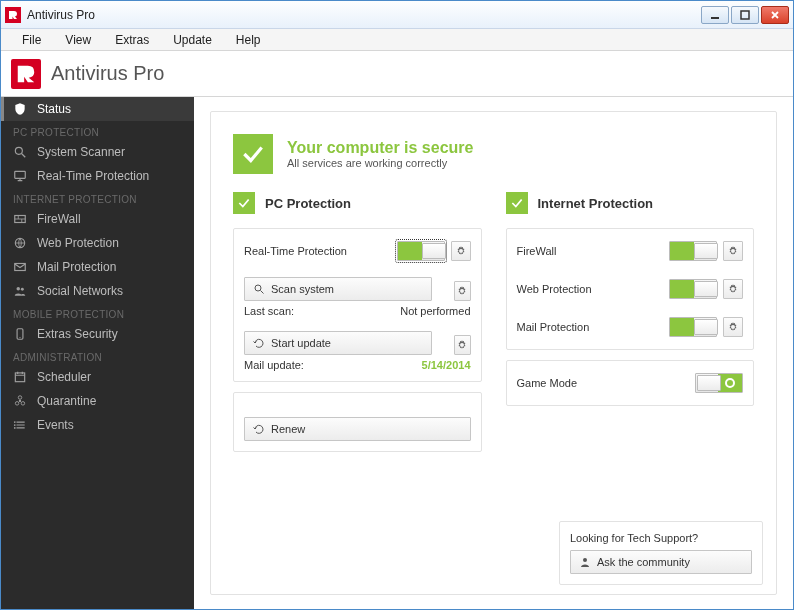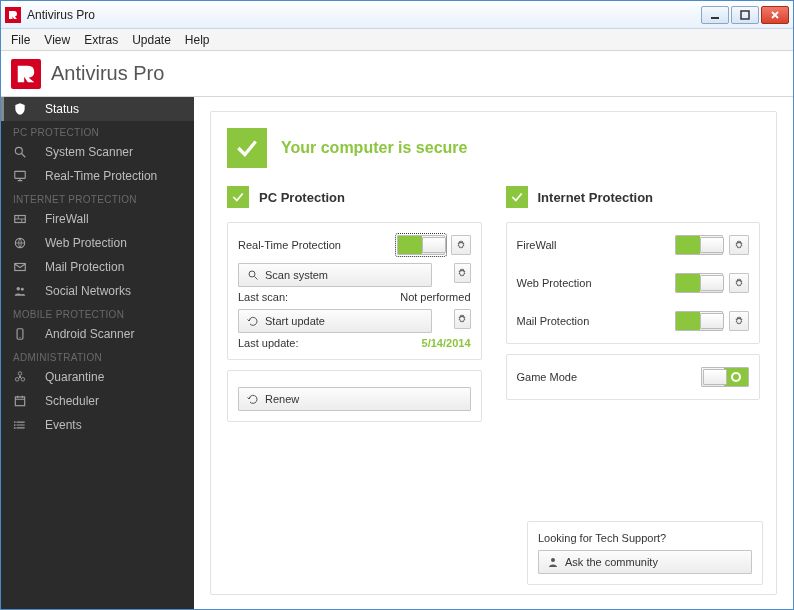--- a/index.html
+++ b/index.html
@@ -5,36 +5,36 @@
 * { margin: 0; padding: 0; box-sizing: border-box; font-family: "Segoe UI", Tahoma, sans-serif; }
 body { background: #fff; width: 794px; height: 610px; overflow: hidden; border: 1px solid #4a8ac9; }
 .titlebar { height: 28px; background: linear-gradient(#fdfeff, #e8f1fb); display: flex; align-items: center; padding: 0 4px; border-bottom: 1px solid #c9d6e8; }
 .titlebar-icon { width: 16px; height: 16px; background: #d40022; margin-right: 6px; display: flex; align-items: center; justify-content: center; }
 .titlebar-icon svg { width: 12px; height: 12px; }
 .titlebar-title { font-size: 12px; color: #222; flex: 1; }
 .win-buttons { display: flex; gap: 2px; }
 .win-btn { width: 28px; height: 18px; border: 1px solid #8aa7c7; background: linear-gradient(#f5f9fd,#d6e5f5); display: flex; align-items: center; justify-content: center; cursor: pointer; border-radius: 2px; }
 .win-btn.close { background: linear-gradient(#f07a6a,#d9412b); border-color: #a82c1a; }
 .win-btn svg { width: 10px; height: 10px; }
-.menubar { height: 22px; display: flex; align-items: center; padding: 0 10px; font-size: 12px; gap: 14px; border-bottom: 1px solid #d6d6d6; background: #f5f5f5; }
+.menubar { height: 22px; display: flex; align-items: center; padding: 0 21px; font-size: 12px; gap: 24px; border-bottom: 1px solid #d6d6d6; background: #f5f5f5; }
 .menubar span { color: #222; cursor: pointer; }
 .header { height: 46px; display: flex; align-items: center; padding: 0 10px; border-bottom: 1px solid #d6d6d6; background: #fff; }
 .logo { width: 30px; height: 30px; background: #d40022; display: flex; align-items: center; justify-content: center; margin-right: 10px; border-radius: 2px; }
 .logo svg { width: 22px; height: 22px; }
 .app-title { font-size: 20px; color: #555; font-weight: 300; }
 .content { display: flex; height: calc(100% - 96px); }
 .sidebar { width: 193px; background: #2b2b2b; color: #bdbdbd; font-size: 12px; overflow: hidden; }
-.side-item { display: flex; align-items: center; height: 24px; padding: 0 12px; cursor: pointer; gap: 18px; }
+.side-item { display: flex; align-items: center; height: 24px; padding: 0 12px; cursor: pointer; gap: 10px; }
 .side-item.selected { background: #3a3a3a; color: #fff; border-left: 3px solid #888; padding-left: 9px; }
 .side-header { font-size: 10px; color: #6a6a6a; padding: 6px 12px 2px; letter-spacing: 0.3px; }
 .side-icon { width: 14px; height: 14px; display: flex; align-items: center; justify-content: center; flex-shrink: 0; }
 .side-icon svg { width: 14px; height: 14px; fill: #9e9e9e; }
 .side-item.selected .side-icon svg { fill: #fff; }
 .main { flex: 1; background: #fff; padding: 14px 16px; overflow: auto; }
-.main-inner { border: 1px solid #e2e2e2; border-radius: 2px; padding: 16px; height: 100%; }
+.main-inner { border: 1px solid #e2e2e2; border-radius: 2px; padding: 22px; height: 100%; }
 .status-bar { display: flex; align-items: center; gap: 14px; margin-bottom: 18px; }
 .status-check { width: 40px; height: 40px; background: #8cc63f; display: flex; align-items: center; justify-content: center; }
 .status-check svg { width: 26px; height: 26px; }
 .status-title { font-size: 16px; font-weight: bold; color: #8cc63f; }
 .status-sub { font-size: 11px; color: #555; }
 .columns { display: flex; gap: 24px; }
 .col { flex: 1; }
 .section-head { display: flex; align-items: center; gap: 10px; margin-bottom: 14px; }
 .section-check { width: 22px; height: 22px; background: #8cc63f; display: flex; align-items: center; justify-content: center; }
 .section-check svg { width: 14px; height: 14px; }
@@ -47,26 +47,26 @@
 .toggle::after { content:""; position:absolute; top:1px; bottom:1px; width: 22px; background: linear-gradient(#fff,#ececec); border: 1px solid #bcbcbc; border-radius: 1px; }
 .toggle.on::after { left: 24px; }
 .toggle.off::after { left: 1px; }
 .toggle.off.right-indicator::before { content:""; position:absolute; right:0; top:0; bottom:0; width:24px; background:#8cc63f; display:flex; }
 .toggle.off.right-indicator .circle { position:absolute; right:7px; top:4px; width:10px; height:10px; border:2px solid #fff; border-radius:50%; }
 .toggle.focused { outline: 1px dotted #333; outline-offset: 1px; }
 .gear { width: 20px; height: 20px; border: 1px solid #c6c6c6; background: linear-gradient(#fcfcfc,#ececec); display:flex; align-items:center; justify-content:center; margin-left: 6px; cursor: pointer; border-radius: 1px; }
 .gear svg { width: 12px; height: 12px; fill: #666; }
 .action-btn { width: 100%; height: 24px; border: 1px solid #c6c6c6; background: linear-gradient(#fcfcfc,#ececec); display:flex; align-items:center; padding: 0 8px; gap: 6px; cursor: pointer; font-size: 11px; color: #333; border-radius: 1px; }
 .action-btn svg { width: 12px; height: 12px; fill: #555; }
-.action-row { display:flex; gap:16px; align-items:flex-start; margin-top: 6px; }
+.action-row { display:flex; gap:16px; align-items:flex-end; margin-top: 14px; }
 .meta-row { display:flex; margin-top: 4px; font-size: 11px; align-items: center; }
 .meta-row .k { flex:1; color:#333; }
 .meta-row .v { color:#333; }
 .meta-row .v.green { color:#8cc63f; font-weight: 700; }
-.support-panel { position: absolute; right: 30px; bottom: 14px; width: 236px; }
+.support-panel { position: absolute; right: 30px; bottom: 14px; width: 204px; }
 .main { position: relative; }
 </style>
 </head>
 <body>
 
 <div class="titlebar">
   <div class="titlebar-icon">
     <svg viewBox="0 0 24 24">
         <path d="M4 4 L14 4 Q20 4 20 10 Q20 14 16 15 L20 20 L14 20 L11 15 L11 20 L4 20 Z" fill="#fff"></path>
       </svg>
@@ -181,47 +181,47 @@
     </div>
 
     <div class="side-header">MOBILE PROTECTION</div>
     <div class="side-item">
       <span class="side-icon">
           <svg viewBox="0 0 24 24">
             <rect x="7" y="3" width="10" height="18" rx="2" fill="none" stroke="#9e9e9e" stroke-width="2"></rect>
             <circle cx="12" cy="18" r="1"></circle>
           </svg>
         </span>
-      <span>Android Scanner</span>
+      <span>Extras Security</span>
     </div>
 
     <div class="side-header">ADMINISTRATION</div>
+    <div class="side-item">
+      <span class="side-icon">
+          <svg viewBox="0 0 24 24">
+            <rect x="4" y="5" width="16" height="15" fill="none" stroke="#9e9e9e" stroke-width="2"></rect>
+            <path d="M4 9 H20 M8 3 V7 M16 3 V7" stroke="#9e9e9e" stroke-width="2"></path>
+          </svg>
+        </span>
+      <span>Scheduler</span>
+    </div>
     <div class="side-item">
       <span class="side-icon">
           <svg viewBox="0 0 24 24">
             <circle cx="12" cy="12" r="2"></circle>
             <circle cx="12" cy="6" r="3" fill="none" stroke="#9e9e9e" stroke-width="1.5"></circle>
             <circle cx="7" cy="16" r="3" fill="none" stroke="#9e9e9e" stroke-width="1.5"></circle>
             <circle cx="17" cy="16" r="3" fill="none" stroke="#9e9e9e" stroke-width="1.5"></circle>
           </svg>
         </span>
       <span>Quarantine</span>
     </div>
     <div class="side-item">
       <span class="side-icon">
           <svg viewBox="0 0 24 24">
-            <rect x="4" y="5" width="16" height="15" fill="none" stroke="#9e9e9e" stroke-width="2"></rect>
-            <path d="M4 9 H20 M8 3 V7 M16 3 V7" stroke="#9e9e9e" stroke-width="2"></path>
-          </svg>
-        </span>
-      <span>Scheduler</span>
-    </div>
-    <div class="side-item">
-      <span class="side-icon">
-          <svg viewBox="0 0 24 24">
             <path d="M6 7 H20 M6 12 H20 M6 17 H20" stroke="#9e9e9e" stroke-width="2"></path>
             <circle cx="3" cy="7" r="1.5"></circle>
             <circle cx="3" cy="12" r="1.5"></circle>
             <circle cx="3" cy="17" r="1.5"></circle>
           </svg>
         </span>
       <span>Events</span>
     </div>
   </div>
 
@@ -229,20 +229,21 @@
     <div class="main-inner">
 
       <div class="status-bar">
         <div class="status-check">
           <svg viewBox="0 0 24 24">
               <path d="M4 12 L10 18 L20 6" fill="none" stroke="#fff" stroke-width="3"></path>
             </svg>
         </div>
         <div>
           <div class="status-title">Your computer is secure</div>
+          <div class="status-sub">All services are working correctly</div>
         </div>
       </div>
 
       <div class="columns">
 
         <div class="col">
           <div class="section-head">
             <div class="section-check">
                 <svg viewBox="0 0 24 24">
                   <path d="M4 12 L10 18 L20 6" fill="none" stroke="#fff" stroke-width="3"></path>
@@ -286,21 +287,21 @@
                   </svg>
                 <span>Start update</span>
               </div>
               <div class="gear">
                   <svg viewBox="0 0 24 24">
                     <path d="M12 8 A4 4 0 1 0 12 16 A4 4 0 1 0 12 8 M12 2 L13 5 L16 4 L16 7 L19 8 L17 11 L19 14 L16 15 L16 18 L13 17 L12 20 L11 17 L8 18 L8 15 L5 14 L7 11 L5 8 L8 7 L8 4 L11 5 Z" fill="#666"></path>
                   </svg>
                 </div>
             </div>
             <div class="meta-row">
-              <span class="k">Last update:</span>
+              <span class="k">Mail update:</span>
               <span class="v green">5/14/2014</span>
             </div>
           </div>
 
           <div class="panel">
             <div class="action-row">
               <div class="action-btn">
                 <svg viewBox="0 0 24 24">
                     <path d="M4 12 A8 8 0 1 1 6 18 M4 12 L1 9 M4 12 L7 9" fill="none" stroke="#555" stroke-width="2"></path>
                   </svg>

